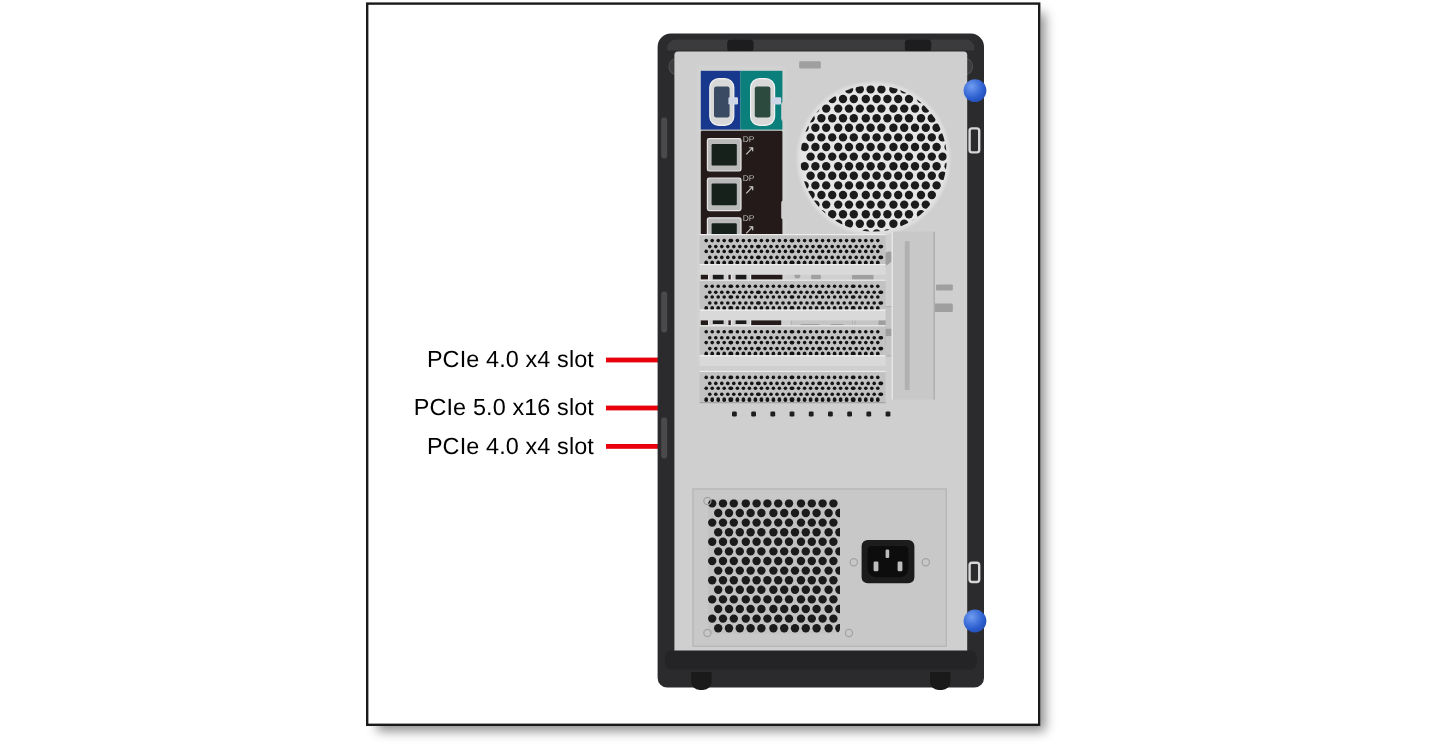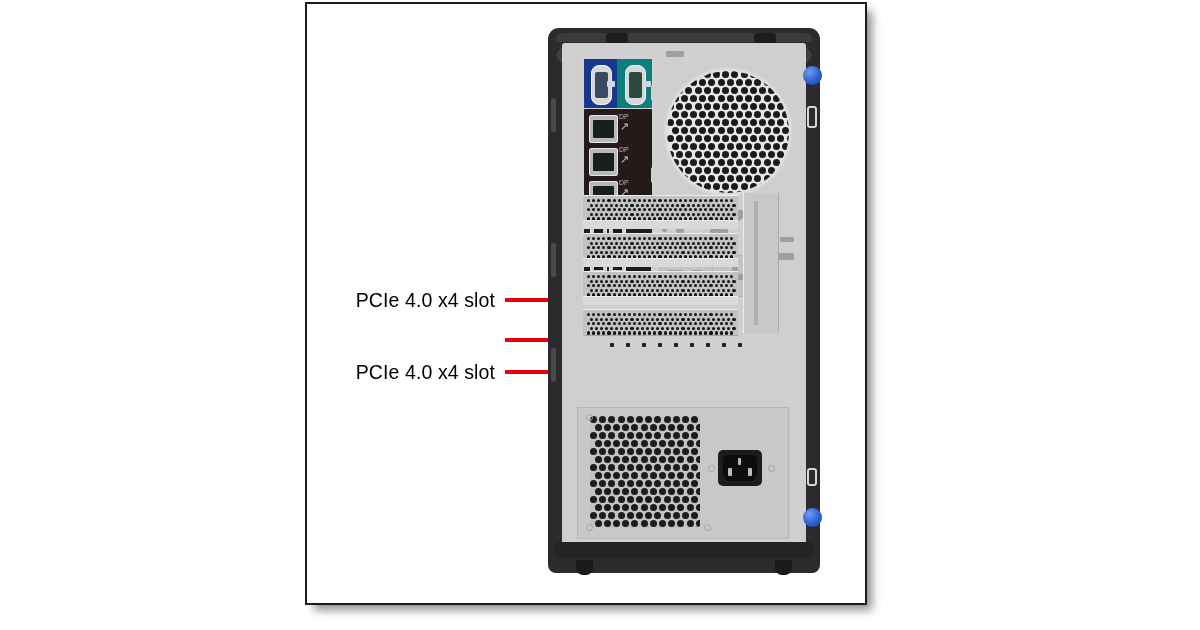--- a/index.html
+++ b/index.html
@@ -421,20 +421,21 @@
   }
 </style>
 </head>
 <body>
 
 <div id="stage">
 
   <div class="figure-frame"></div>
 
   <div class="callout callout-1">PCIe 4.0 x4 slot</div>
+  <div class="callout callout-2">PCIe 5.0 x16 slot</div>
   <div class="callout callout-3">PCIe 4.0 x4 slot</div>
 
   <div class="arrow arrow-1"></div>
   <div class="arrow arrow-2"></div>
   <div class="arrow arrow-3"></div>
 
   <div class="chassis">
 
     <div class="chassis-top-bevel"></div>
 

